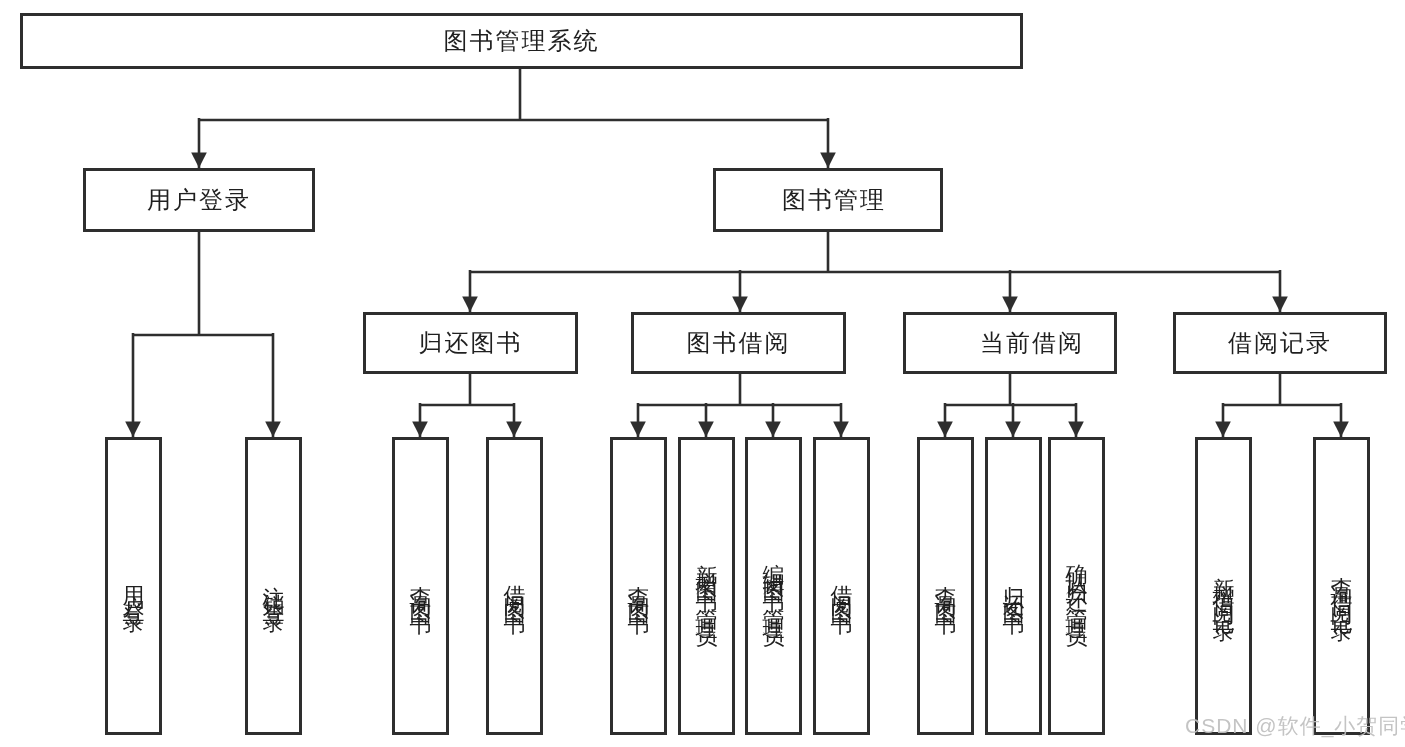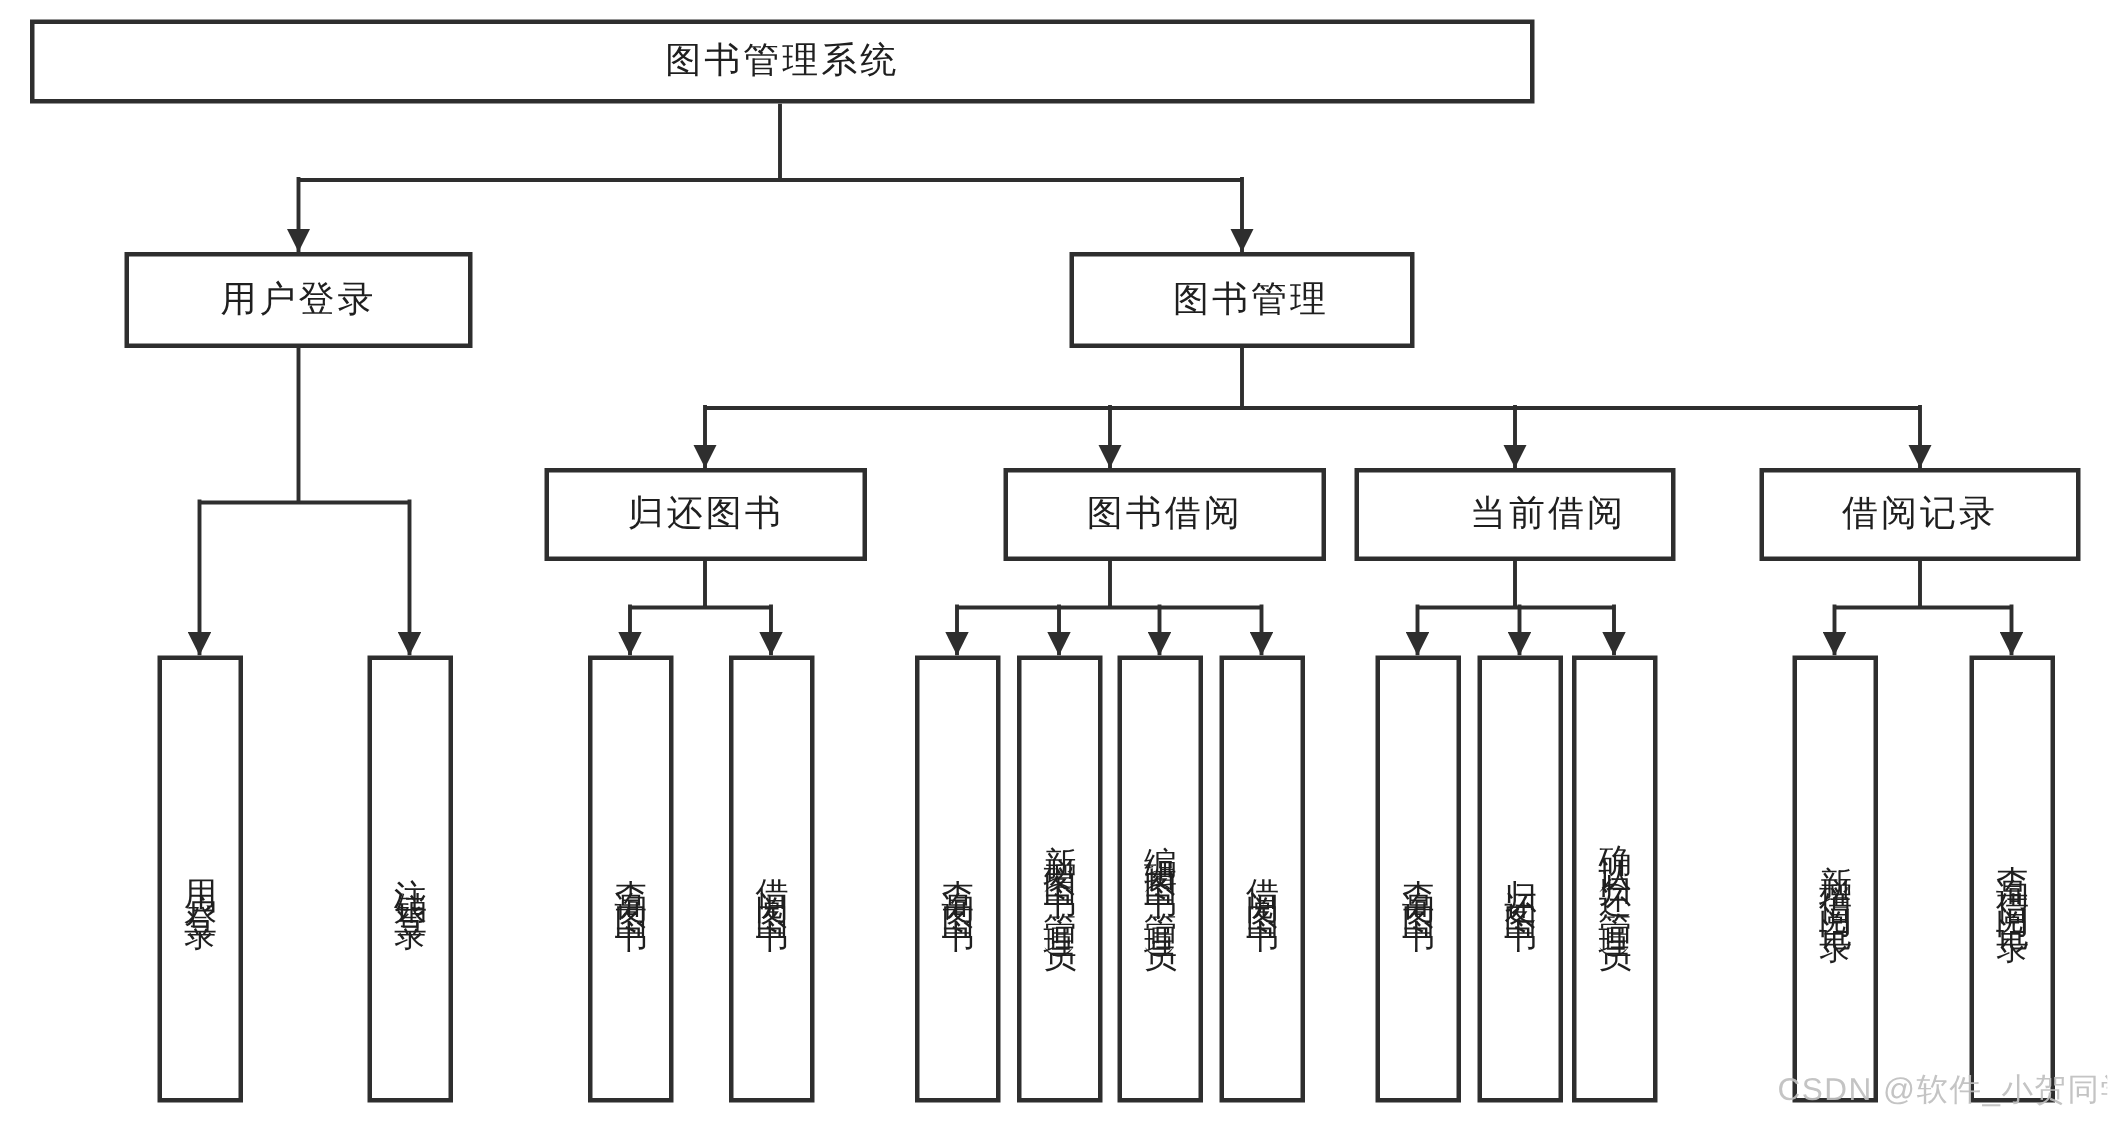--- a/index.html
+++ b/index.html
@@ -117,21 +117,21 @@
   <div class="node hbox lvl2" style="left:83px;width:232px;">
     <span class="label">用户登录</span>
   </div>
   <div class="node hbox lvl2" style="left:713px;width:230px;padding-left:12px;">
     <span class="label">图书管理</span>
   </div>
 
   <div class="node hbox lvl3" style="left:363px;width:215px;">
     <span class="label">归还图书</span>
   </div>
-  <div class="node hbox lvl3" style="left:669px;width:215px;">
+  <div class="node hbox lvl3" style="left:631px;width:215px;">
     <span class="label">图书借阅</span>
   </div>
   <div class="node hbox lvl3" style="left:903px;width:214px;padding-left:44px;">
     <span class="label">当前借阅</span>
   </div>
   <div class="node hbox lvl3" style="left:1173px;width:214px;">
     <span class="label">借阅记录</span>
   </div>
 
   <div class="node vbox" style="left:105px;">

